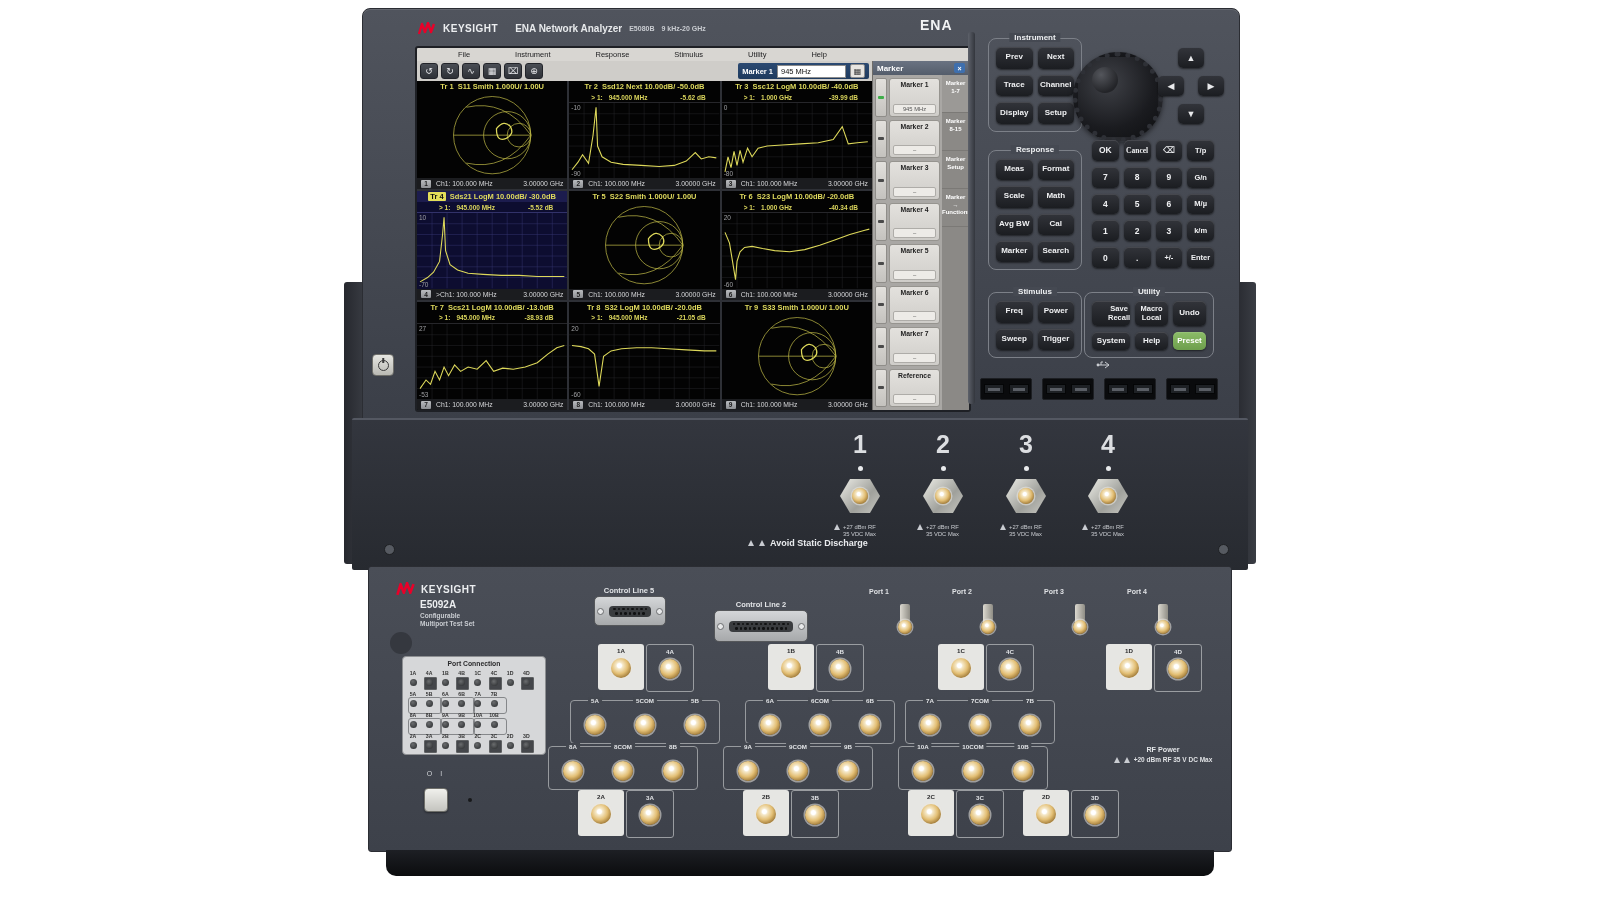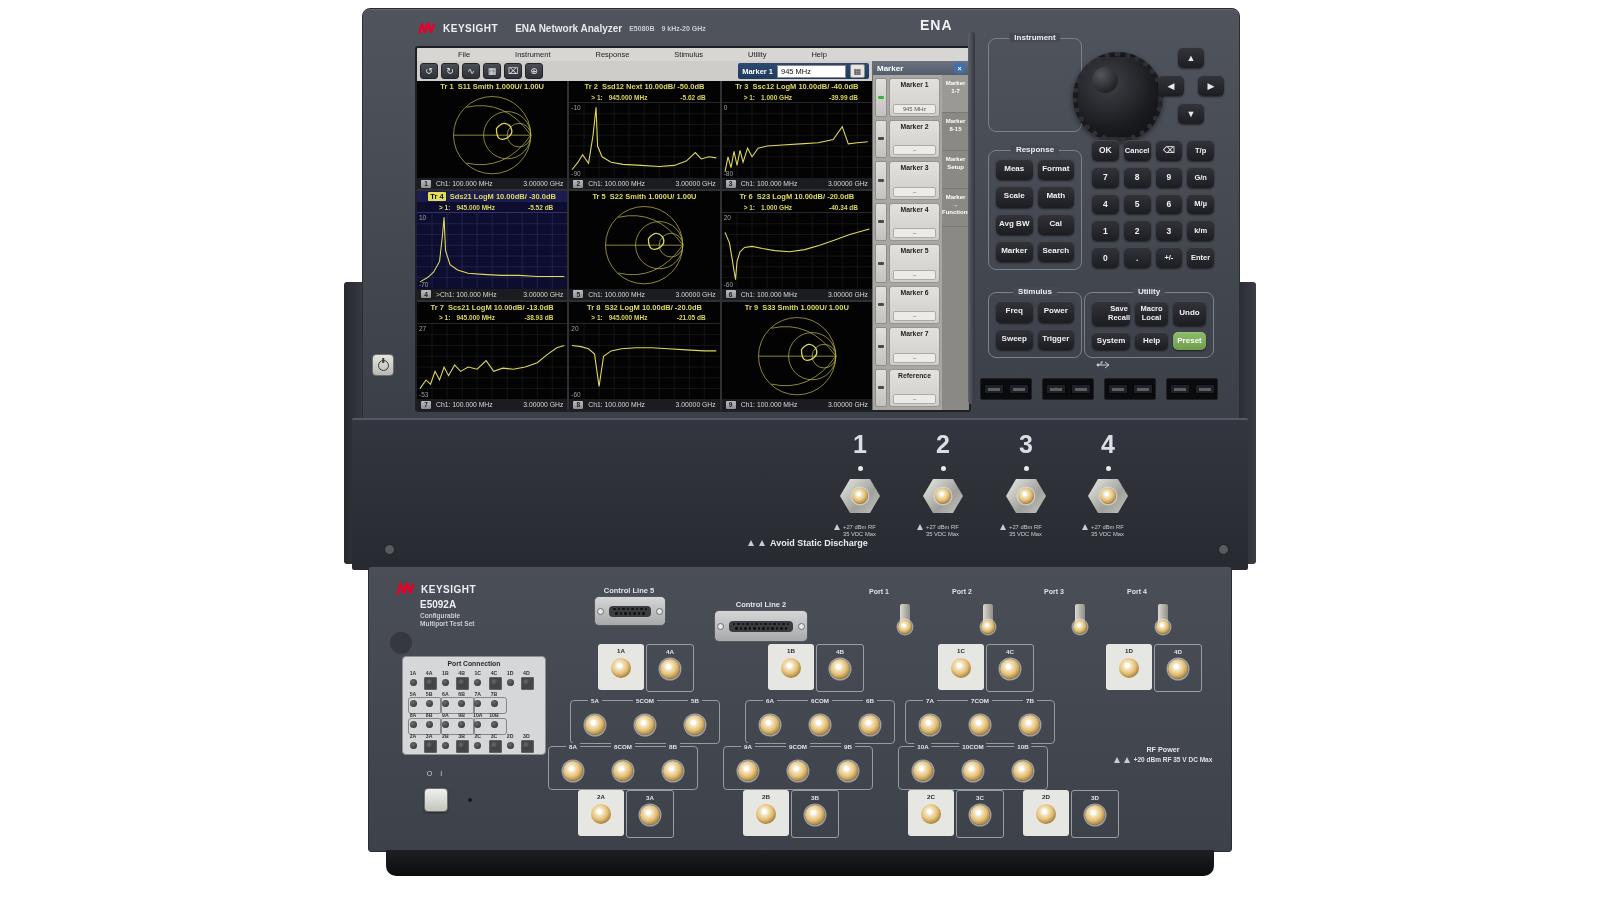--- a/index.html
+++ b/index.html
@@ -613,41 +613,49 @@
 
   <div id="pwr-btn">
     <span class="pwr-glyph">
         <i></i>
       </span>
   </div>
   <div id="ridge"></div>
 
   <div class="group" id="grp-instrument" style="left:988px;top:38px;width:92px;height:92px;">
     <span class="group-label">Instrument</span>
+    <div class="btn-grid" style="grid-template-columns:1fr 1fr;" id="btns-instrument">
+        <div class="hw-btn">Prev</div>
+        <div class="hw-btn">Next</div>
+        <div class="hw-btn">Trace</div>
+        <div class="hw-btn">Channel</div>
+        <div class="hw-btn">Display</div>
+        <div class="hw-btn">Setup</div>
+      </div>
   </div>
   <div id="knob">
       <div id="knob-dimple"></div>
     </div>
   <div id="arrow-keys"></div>
   <div class="group" id="grp-response" style="left:988px;top:150px;width:92px;height:118px;">
     <span class="group-label">Response</span>
     <div class="btn-grid" style="grid-template-columns:1fr 1fr;" id="btns-response">
         <div class="hw-btn">Meas</div>
         <div class="hw-btn">Format</div>
         <div class="hw-btn">Scale</div>
         <div class="hw-btn">Math</div>
         <div class="hw-btn">Avg BW</div>
         <div class="hw-btn">Cal</div>
         <div class="hw-btn">Marker</div>
         <div class="hw-btn">Search</div>
       </div>
   </div>
   <div class="abs" id="keypad" style="left:1092px;top:140px;width:122px;height:128px;display:grid;grid-template-columns:repeat(4,1fr);gap:6px 5px;">
       <div class="key">OK</div>
-      <div class="key" style="font-size: 7.5px;">Cancel</div>
+      <div class="key" style="font-size: 7.5px; font-family: Liberation Serif, serif;">Cancel</div>
       <div class="key">⌫</div>
       <div class="key" style="font-size: 7.5px;">T/p</div>
       <div class="key">7</div>
       <div class="key">8</div>
       <div class="key">9</div>
       <div class="key" style="font-size: 7.5px;">G/n</div>
       <div class="key">4</div>
       <div class="key">5</div>
       <div class="key">6</div>
       <div class="key" style="font-size: 7.5px;">M/µ</div>

